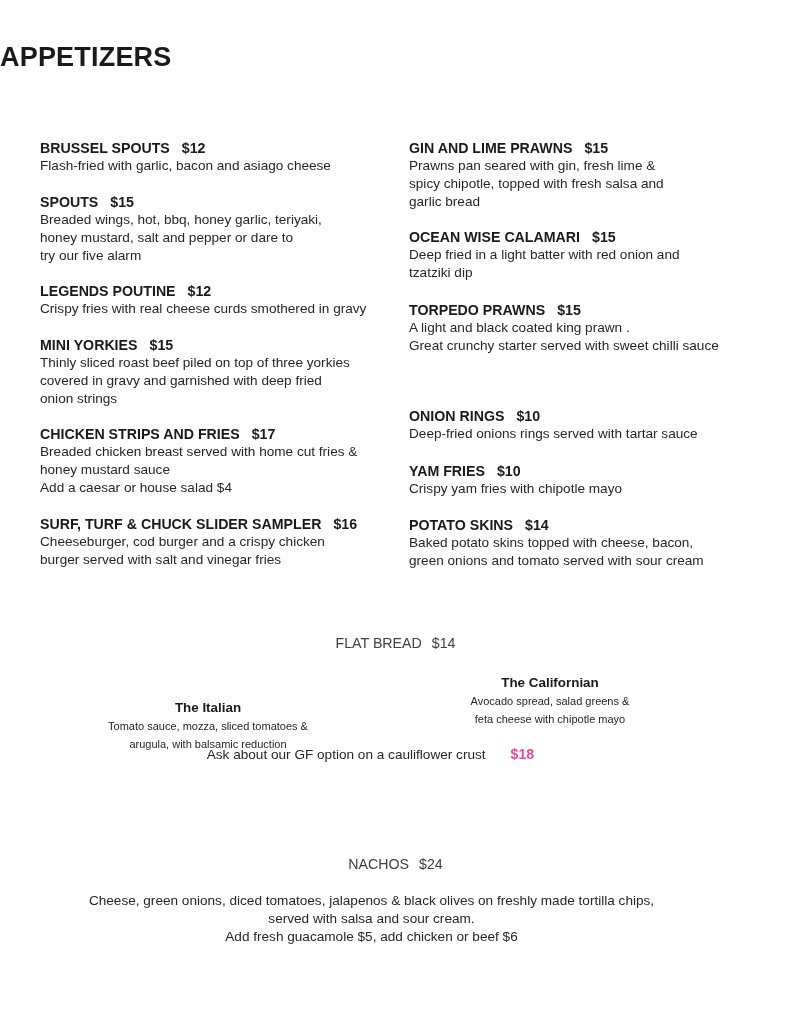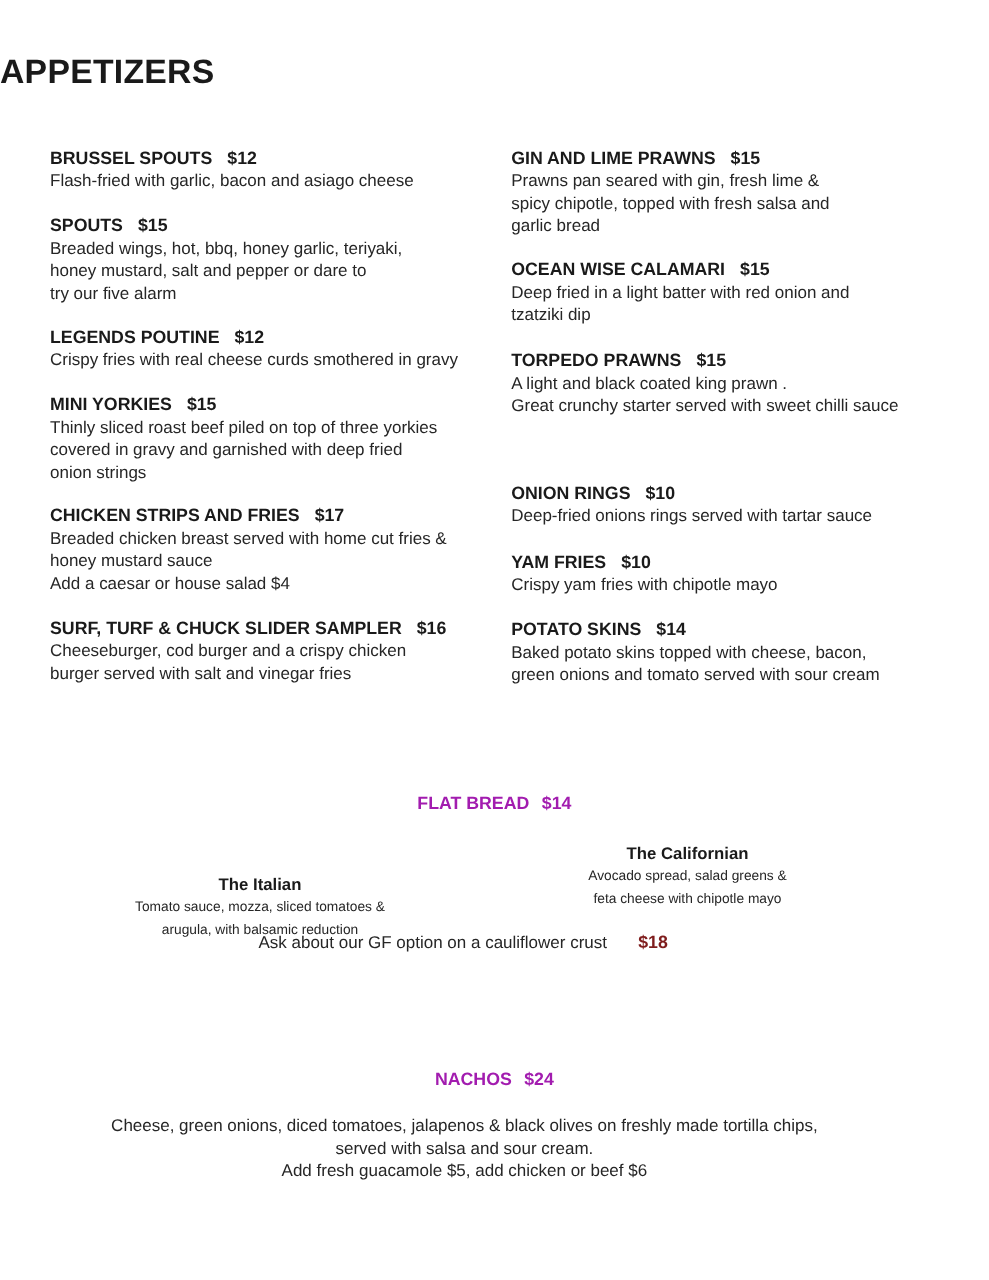--- a/index.html
+++ b/index.html
@@ -21,40 +21,41 @@
     .col { position: absolute; top: 118px; }
     .col.left { left: 40px; width: 360px; }
     .col.right { left: 409px; width: 370px; }
     .item { position: absolute; left: 0; width: 100%; }
     .item-head {
       font-size: 14.2px;
       font-weight: bold;
       line-height: 18px;
       color: #1a1a1a;
       white-space: nowrap;
+      margin-top: 21px;
     }
     .item-head .price { margin-left: 12px; }
     .item-desc {
       font-size: 13.6px;
       line-height: 18px;
       color: #262626;
       white-space: nowrap;
     }
     .center-block { position: absolute; left: 0; width: 791px; text-align: center; }
     .fb-head {
-      font-size: 14.2px; font-weight: bold; color: #a21caf; line-height: 18px;
+      font-size: 14.2px; font-weight: normal; color: #404040; line-height: 18px;
     }
     .fb-head .price { margin-left: 10px; }
     .fb-col {
       position: absolute; text-align: center; width: 320px;
     }
     .fb-name { font-size: 13.4px; font-weight: bold; line-height: 18px; color: #1a1a1a; }
     .fb-desc { font-size: 11px; line-height: 18px; color: #262626; }
     .gf-line { font-size: 13.6px; line-height: 18px; color: #262626; }
-    .gf-line .price { font-weight: bold; font-size: 14.2px; margin-left: 25px; color: #7f1d1d; }
+    .gf-line .price { font-weight: bold; font-size: 14.2px; margin-left: 25px; color: #ec4899; }
     .nachos-desc { font-size: 13.6px; line-height: 18px; color: #262626; }
   </style>
 </head>
 <body>
 
 <div class="title">APPETIZERS</div>
 
 <div class="col left">
   <div class="item" style="top:0px">
     <div class="item-head"><span>BRUSSEL SPOUTS</span><span class="price">$12</span></div>

